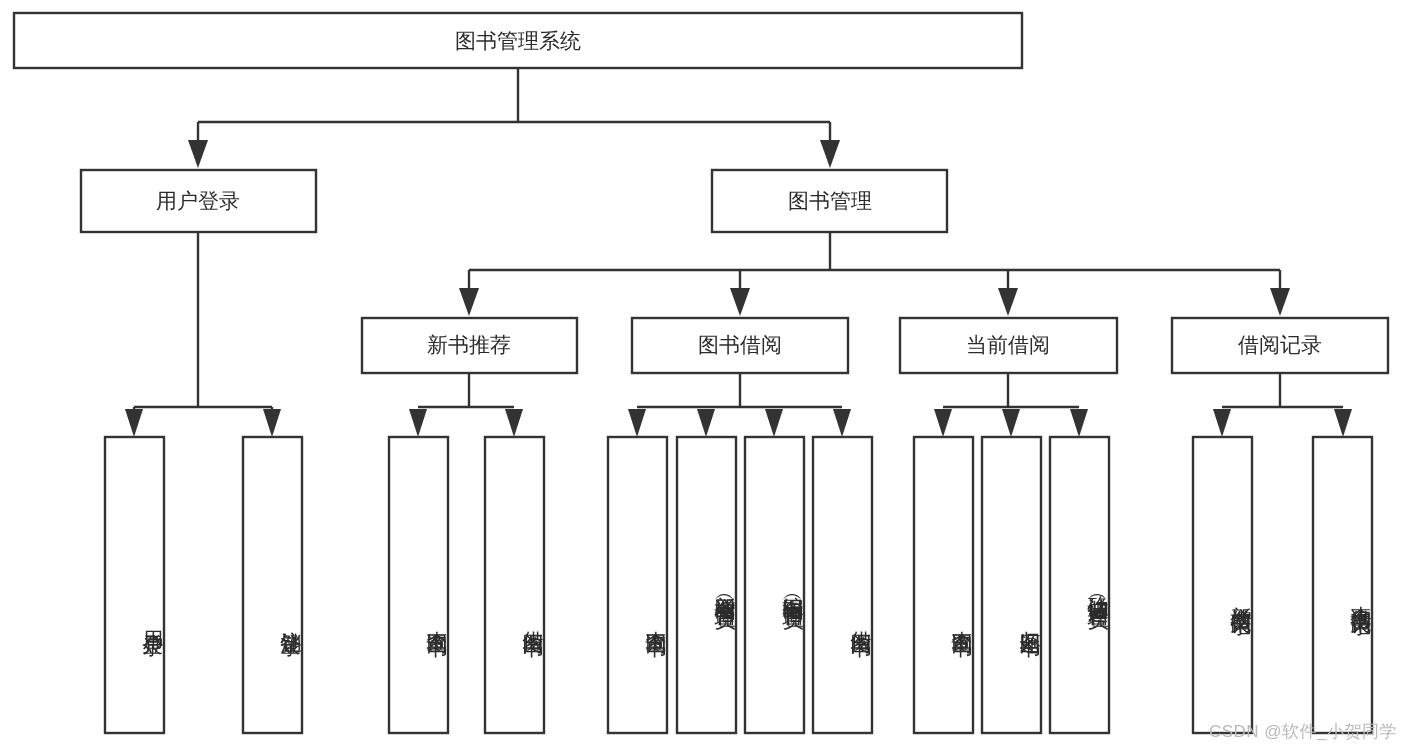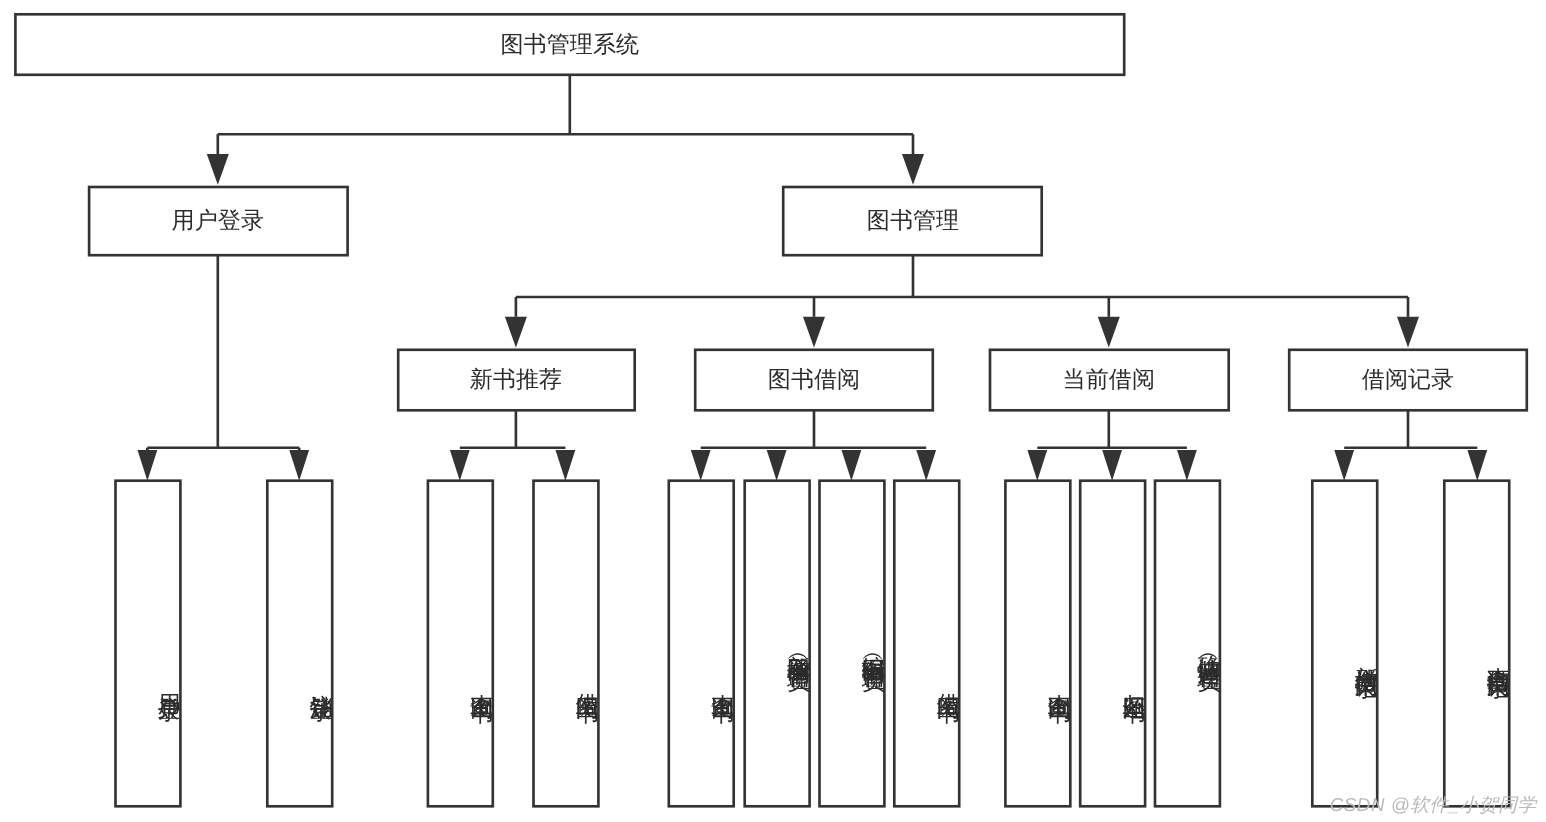--- a/index.html
+++ b/index.html
@@ -66,21 +66,20 @@
   }
   .watermark {
     position: absolute;
     right: 8px;
     bottom: 4px;
     font-family: "Liberation Sans", "DejaVu Sans", sans-serif;
     font-size: 17px;
     color: #b9b9b9;
     white-space: nowrap;
     letter-spacing: 0.5px;
-    font-style: italic;
   }
 </style>
 </head>
 <body>
 
 <div id="diagram-root">
 
   <svg class="diagram-svg" viewBox="0 0 1405 747" xmlns="http://www.w3.org/2000/svg">
 
     <g>

